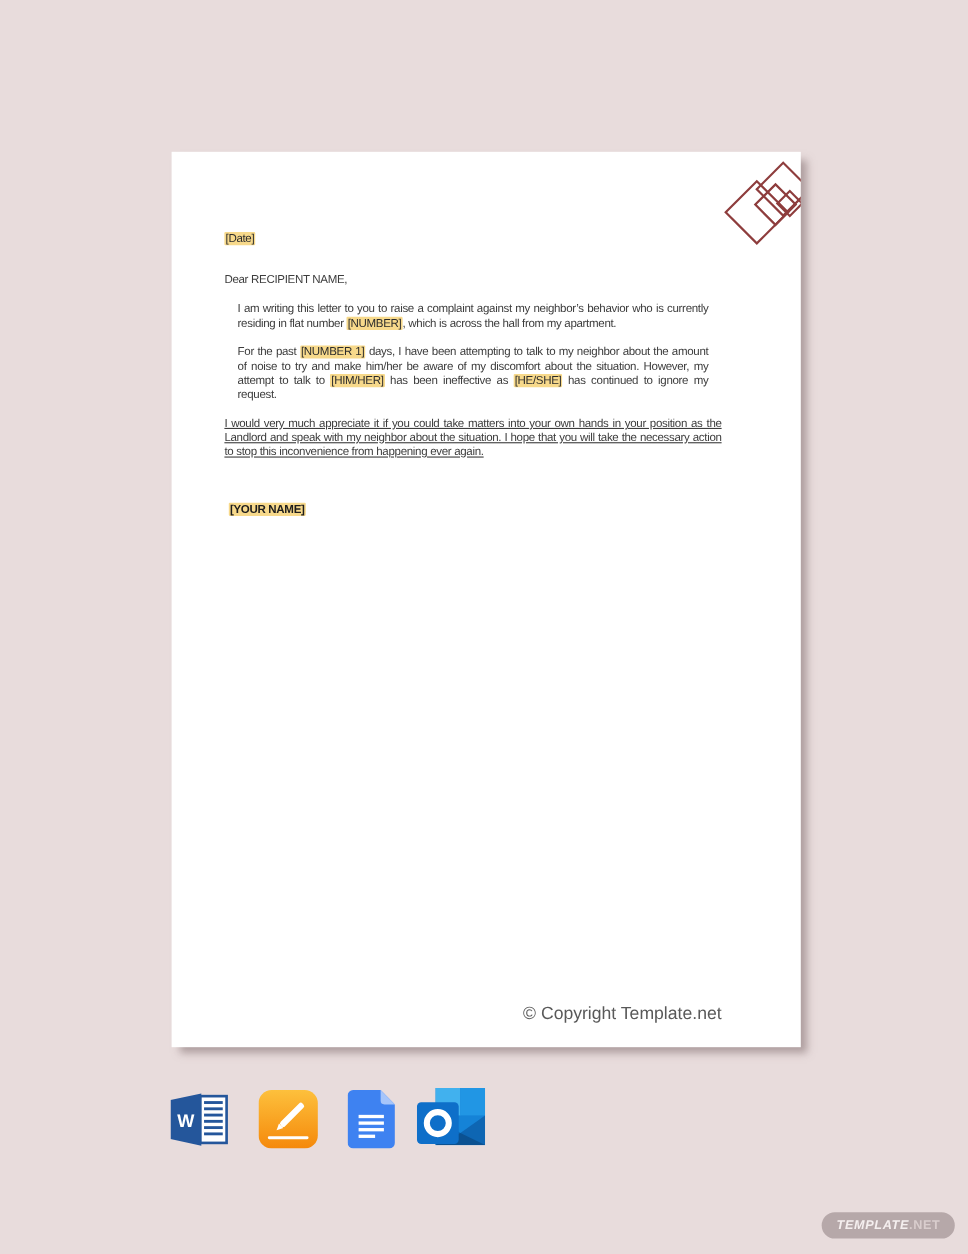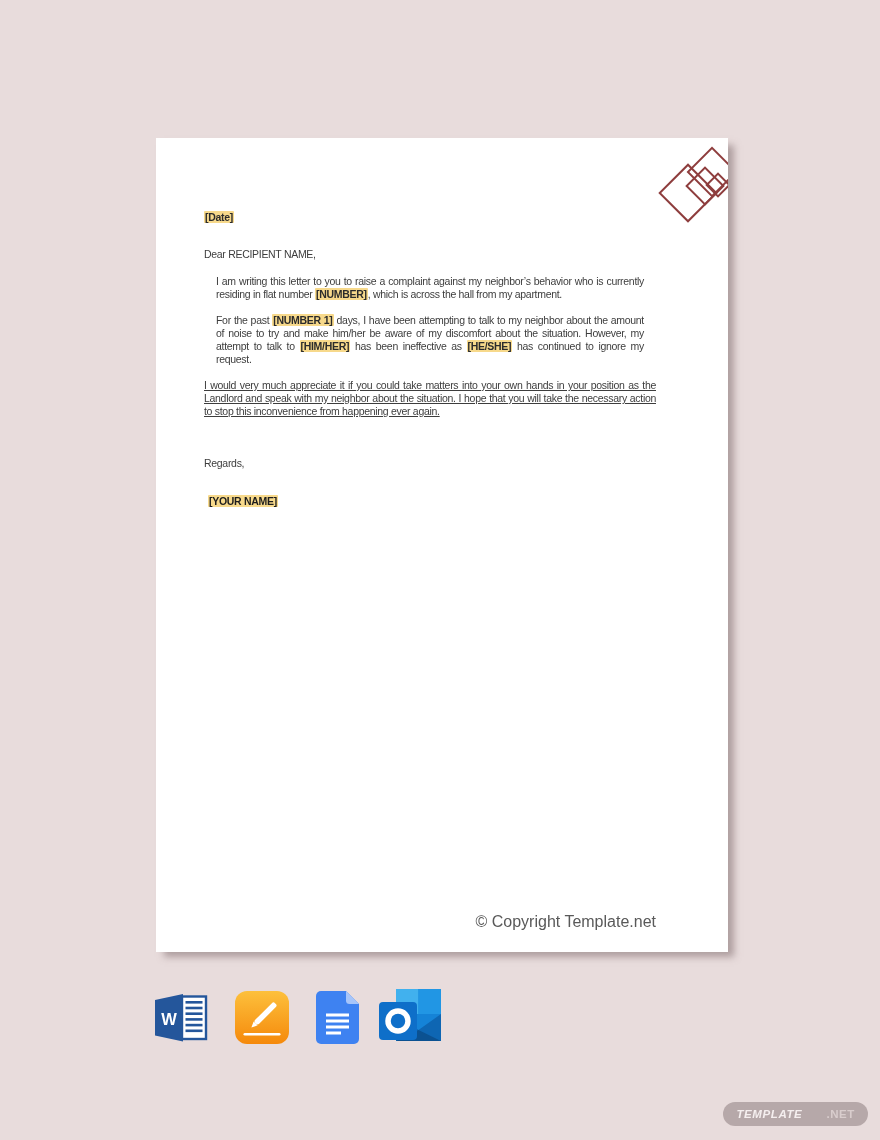--- a/index.html
+++ b/index.html
@@ -38,21 +38,21 @@
   }
   .l-date       { margin:0 0 24px; }
   .l-salutation { margin:0 0 14px; }
   .l-para       { margin:0 12px 13px; text-align:justify; }
   .l-para-last  { margin:0 0 39px; text-align:justify;text-decoration:underline; }
   .l-closing    { margin:0 0 25px; }
   .l-signature  { margin:0 0 39px; }
   .l-name       { margin:4px; }
 
   .hl {
-    background:#F7D98B; color:#2B2B2B; font-weight:700;
+    background:#F7D98B; color:#2B2B2B; font-weight:400;
     padding:0 1px; border-radius:1px;
   }
   .hl-bold { font-weight:700; color:#1D1D1D; }
 
   .copyright {
     position:absolute; right:72px; bottom:21px;
     font-size:16px; color:#595959; letter-spacing:0;
   }
 
   
@@ -67,21 +67,21 @@
 
   
   .watermark {
     position:absolute; right:12px; bottom:14px;
     background:#B6A8A9; border-radius:13px;
     padding:6px 13px; cursor:pointer;
     font-size:11.5px; font-weight:700; letter-spacing:0.6px;
     line-height:12px; white-space:nowrap;
   }
   .wm-primary   { color:#F5EFEF;font-style:italic; }
-  .wm-secondary { color:#D9CDCD;margin-left:24px; }
+  .wm-secondary { color:#D9CDCD; }
 </style>
 </head>
 <body>
 
 <div class="stage">
 
   <div class="doc-page">
 
     <div>
       <div class="logo-diamond d-a"></div>
@@ -96,21 +96,20 @@
 
       <p class="l-salutation">Dear RECIPIENT NAME,</p>
 
       <p class="l-para"><span>I am writing this letter to you to raise a complaint against my neighbor’s behavior who is currently residing in flat number </span><span class="hl">[NUMBER]</span><span>, which is across the hall from my apartment.</span></p>
 
       <p class="l-para"><span>For the past </span><span class="hl">[NUMBER 1]</span><span> days, I have been attempting to talk to my neighbor about the amount of noise to try and make him/her be aware of my discomfort about the situation. However, my attempt to talk to </span><span class="hl">[HIM/HER]</span><span> has been ineffective as </span><span class="hl">[HE/SHE]</span><span> has continued to ignore my request.</span></p>
 
 
       <p class="l-para-last"><span>I would very much appreciate it if you could take matters into your own hands in your position as the Landlord and speak with my neighbor about the situation. I hope that you will take the necessary action to stop this inconvenience from happening ever again.</span></p>
 
-      <p class="l-closing">Regards,</p>
 
 
       <p class="l-name"><span class="hl hl-bold">[YOUR NAME]</span></p>
 
     </div>
 
     <div class="copyright">© Copyright Template.net</div>
   </div>
 
   <div class="icons-row">

